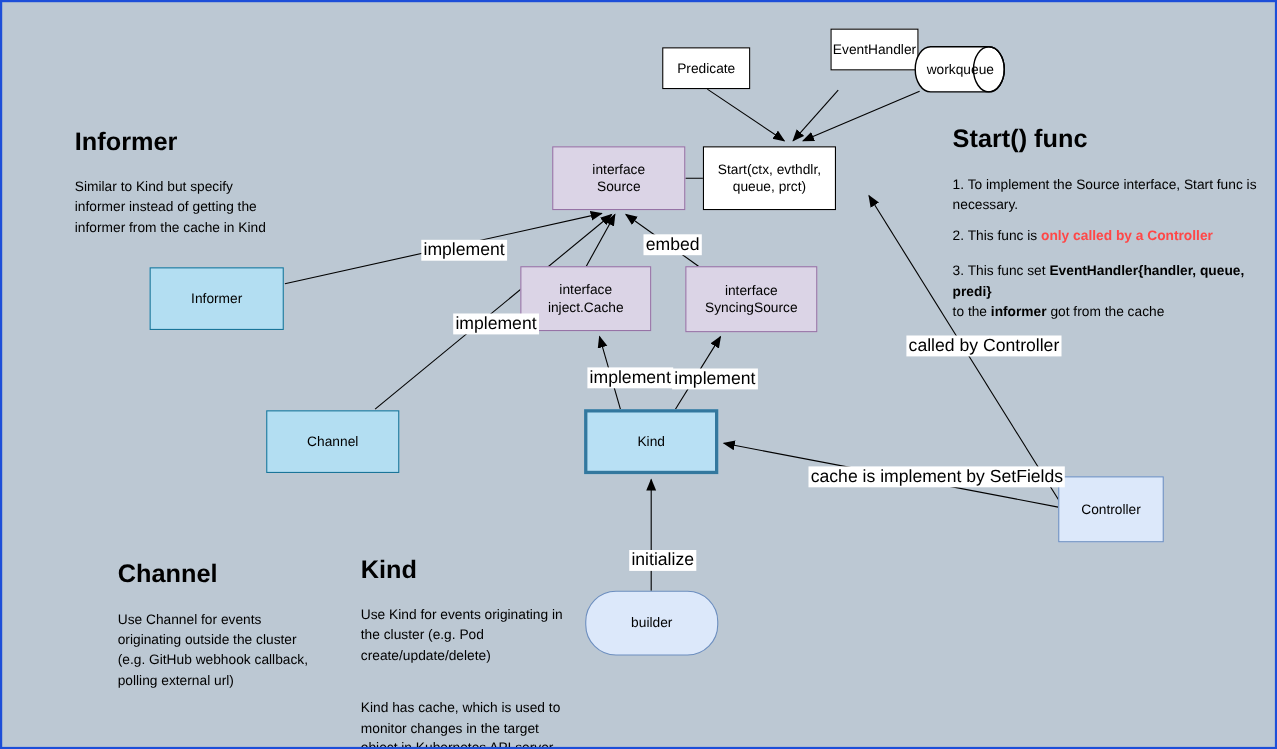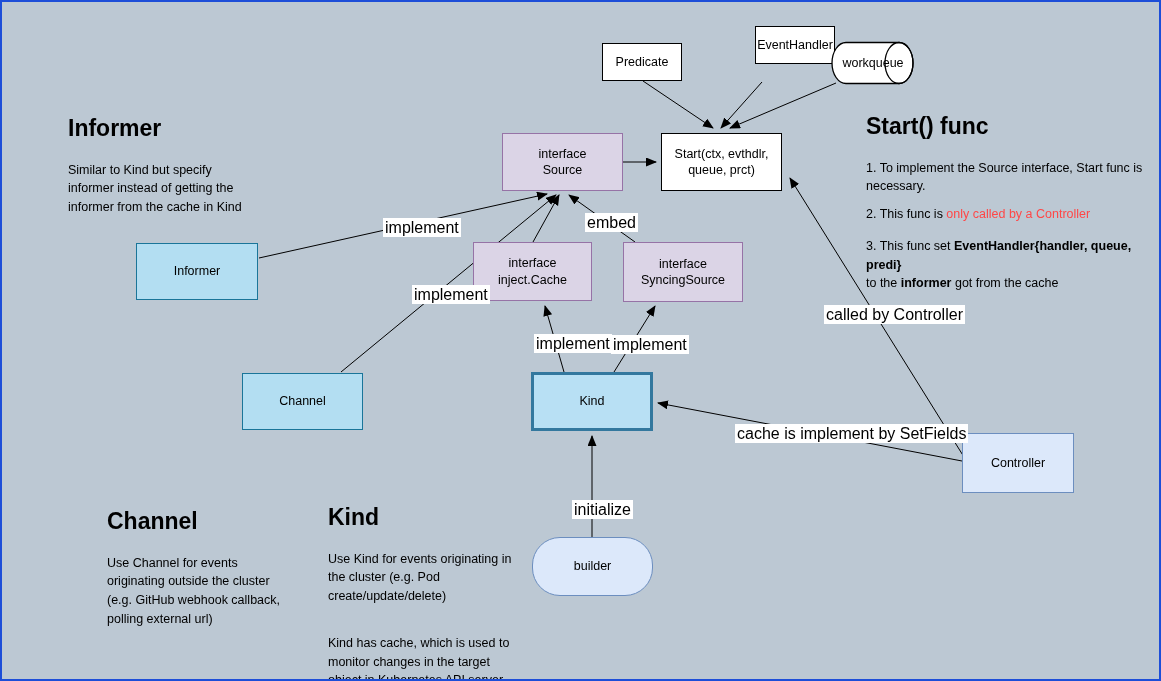--- a/index.html
+++ b/index.html
@@ -43,21 +43,21 @@
   .note h2{
     margin:0 0 18px 0;
     font-size:23px;font-weight:bold;line-height:1.2;
   }
   .note .body, .note p{
     font-size:12.5px;line-height:1.5;margin:0;
     white-space:pre-line;
   }
   .note p{margin:0 0 9px 0;}
   .note p.last{margin:0;}
-  .red{color:#FF4747;font-weight:normal;}
+  .red{color:#FF4747;font-weight:bold;}
   b{font-weight:bold;}
 </style>
 </head>
 <body>
 
 <div id="canvas">
 
   <svg id="edges" viewBox="0 0 1161 681">
     <defs>
       <marker id="arr" markerUnits="userSpaceOnUse" markerWidth="12" markerHeight="10" refX="10" refY="4.5" orient="auto">
@@ -89,36 +89,36 @@
     <svg width="84" height="44" viewBox="0 0 84 44">
       <path d="M15,1.5 H68 a14,20.5 0 0 1 0,41 H15 a14,20.5 0 0 1 0,-41 z" fill="#FFFFFF" stroke="#000" stroke-width="1.3"></path>
       <ellipse cx="68" cy="22" rx="14" ry="20.5" fill="none" stroke="#000" stroke-width="1.3"></ellipse>
     </svg>
     <span>workqueue</span>
   </div>
 
   <div class="node purple-box" style="left:500px;top:131px;width:121px;height:58px;">interface
 Source</div>
 
-  <div class="node white-box" style="left:659px;top:131px;width:121px;height:58px;">Start(ctx, evthdlr,
+  <div class="node white-box" style="left:637px;top:131px;width:121px;height:58px;">Start(ctx, evthdlr,
 queue, prct)</div>
 
   <div class="node blue-box" style="left:134px;top:241px;width:122px;height:57px;">Informer</div>
 
   <div class="node purple-box" style="left:471px;top:240px;width:119px;height:59px;">interface
 inject.Cache</div>
 
   <div class="node purple-box" style="left:621px;top:240px;width:120px;height:60px;">interface
 SyncingSource</div>
 
   <div class="node blue-box" style="left:240px;top:371px;width:121px;height:57px;">Channel</div>
 
   <div class="node kind-box" style="left:529px;top:370px;width:122px;height:59px;">Kind</div>
 
-  <div class="node lavender-box" style="left:960px;top:431px;width:112px;height:60px;">Controller</div>
+  <div class="node lavender-box" style="left:960px;top:431px;width:96px;height:60px;">Controller</div>
 
   <div class="node lavender-box" style="left:530px;top:535px;width:121px;height:59px;border-radius:28px;">builder</div>
 
   <div class="edge-label" style="left:381px;top:216px;">implement</div>
 
   <div class="edge-label" style="left:410px;top:283px;">implement</div>
 
   <div class="edge-label" style="left:583px;top:211px;">embed</div>
 
   <div class="edge-label" style="left:532px;top:332px;">implement</div>

